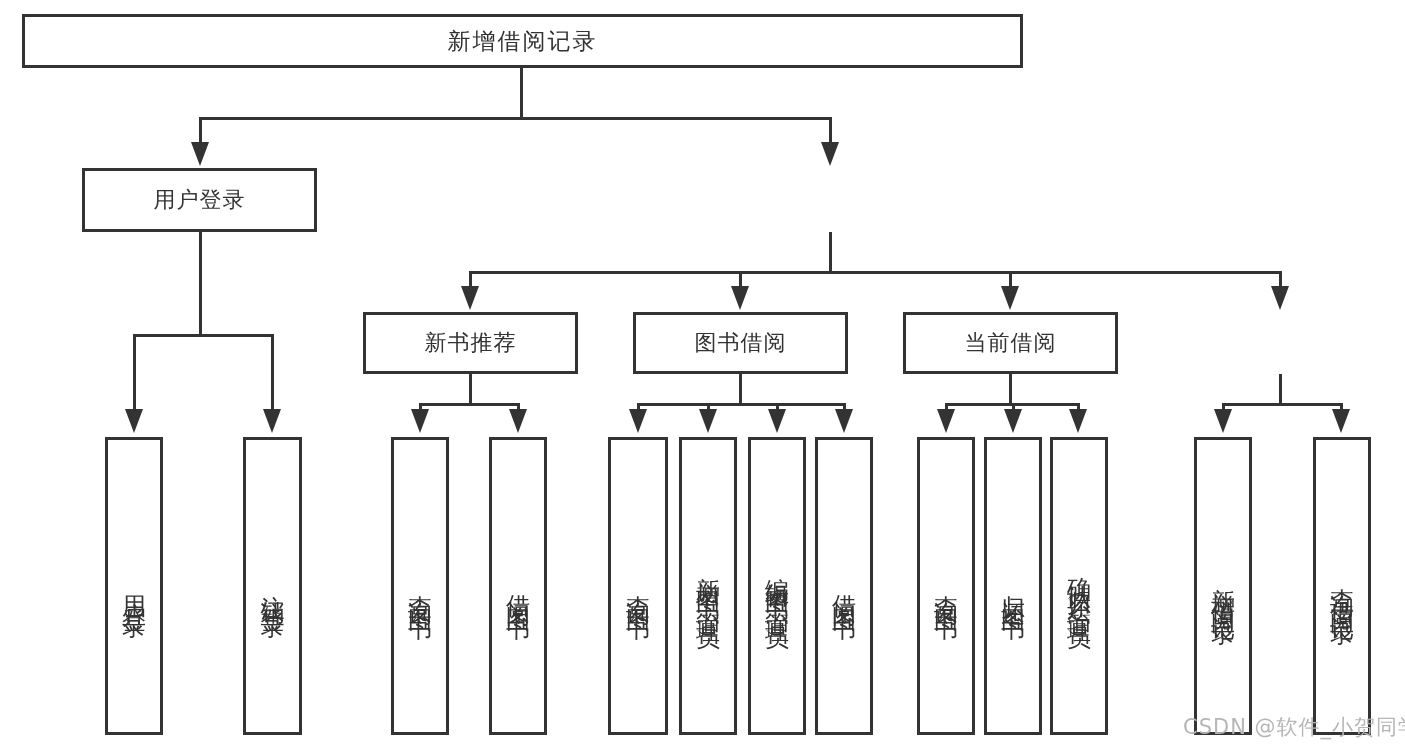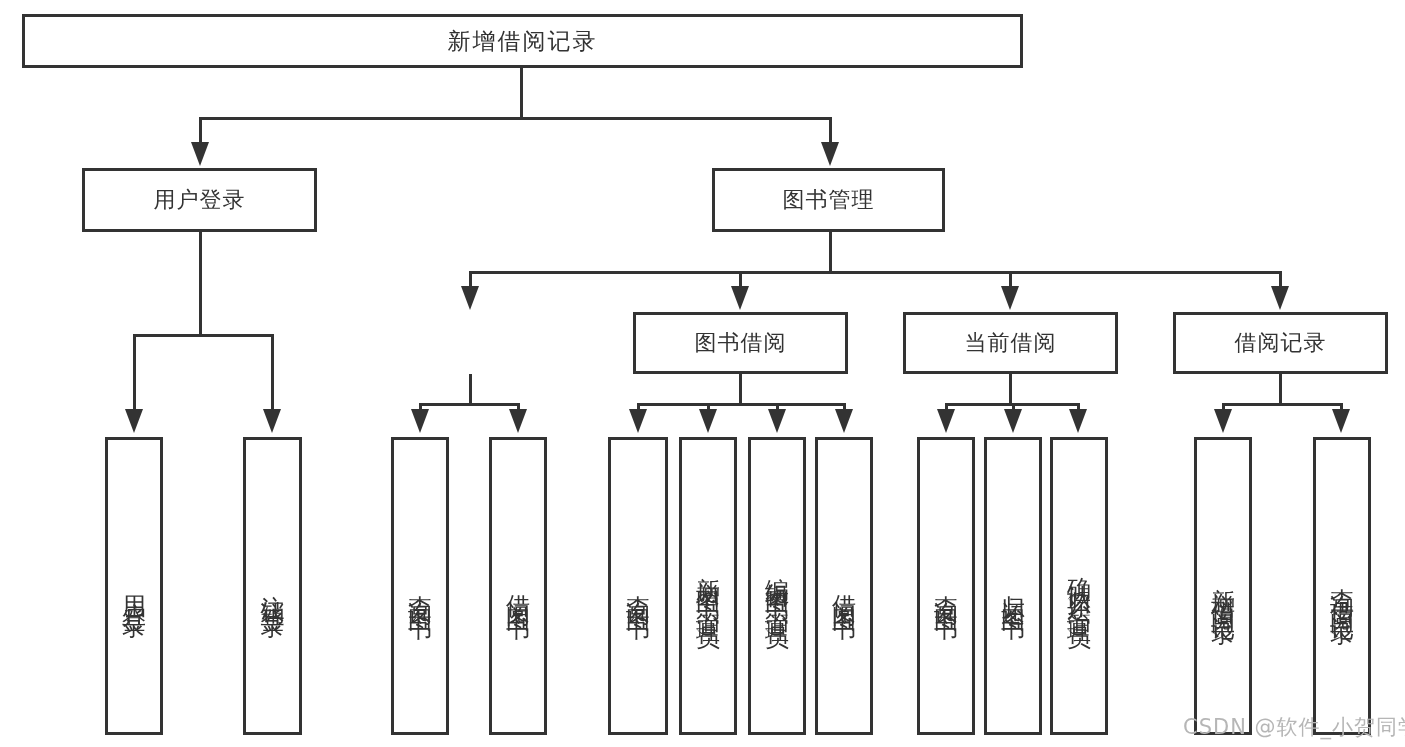--- a/index.html
+++ b/index.html
@@ -31,25 +31,24 @@
   }
 </style>
 </head>
 <body>
 
 <div class="canvas">
 
   <div class="box rootbox" style="left:22px;top:14px;width:1001px;height:54px">新增借阅记录</div>
 
   <div class="box hbox" style="left:82px;top:168px;width:235px;height:64px">用户登录</div>
-  <div class="box hbox" style="left:712px;top:168px;width:233px;height:64px">图书管理</div>
 
+  <div class="box hbox" style="left:363px;top:312px;width:215px;height:62px">新书推荐</div>
   <div class="box hbox" style="left:633px;top:312px;width:215px;height:62px">图书借阅</div>
   <div class="box hbox" style="left:903px;top:312px;width:215px;height:62px">当前借阅</div>
-  <div class="box hbox" style="left:1173px;top:312px;width:215px;height:62px">借阅记录</div>
 
   <div class="box vbox" style="left:105px;top:437px;width:58px;height:298px">用户登录</div>
   <div class="box vbox" style="left:243px;top:437px;width:59px;height:298px">注销登录</div>
 
   <div class="box vbox" style="left:391px;top:437px;width:58px;height:298px">查询图书</div>
   <div class="box vbox" style="left:489px;top:437px;width:58px;height:298px">借阅图书</div>
 
   <div class="box vbox" style="left:608px;top:437px;width:60px;height:298px">查询图书</div>
   <div class="box vbox" style="left:679px;top:437px;width:58px;height:298px">新增图书（管理员）</div>
   <div class="box vbox" style="left:748px;top:437px;width:58px;height:298px">编辑图书（管理员）</div>

